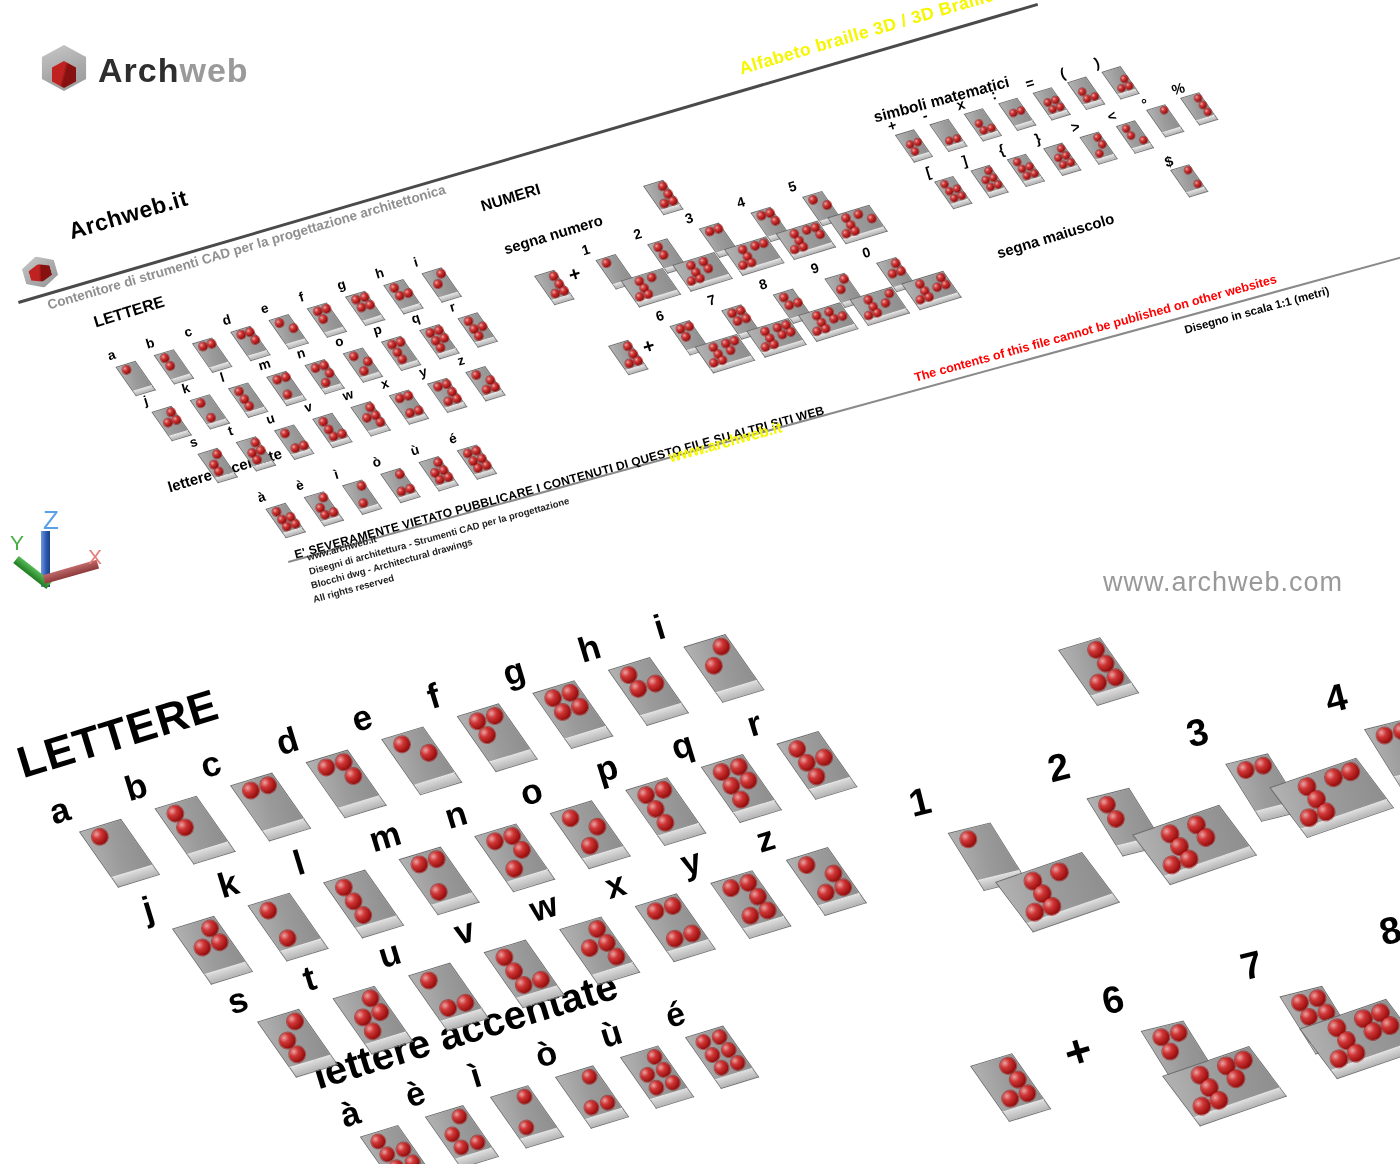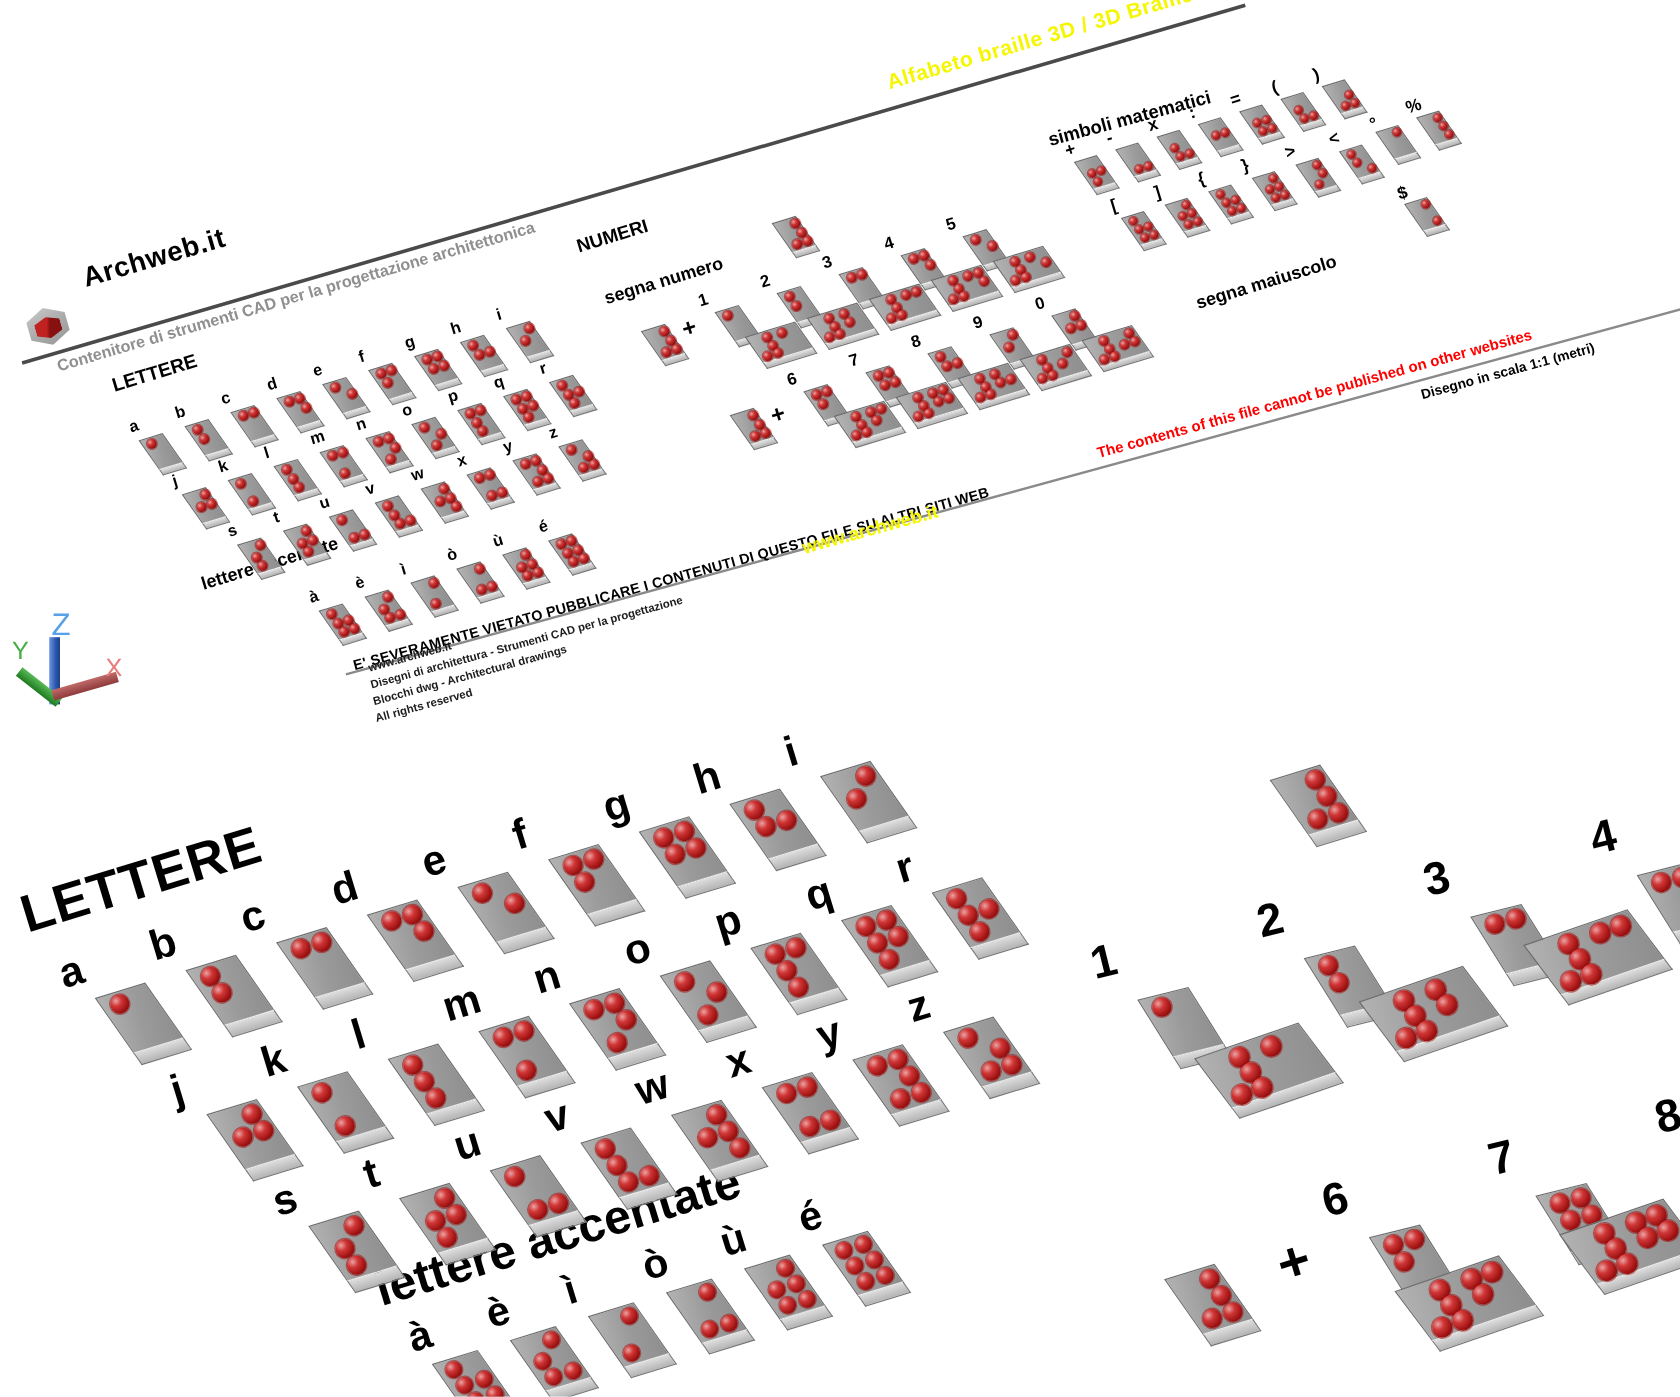--- a/index.html
+++ b/index.html
@@ -60,20 +60,26 @@
   .axis .albl{position:absolute;font-size:21px;font-weight:normal}
   .axis .zl{left:43px;top:10px;color:#58a0e8;font-size:26px}
   .axis .yl{left:10px;top:36px;color:#46ae46}
   .axis .xl{left:88px;top:50px;color:#e87b7b}
 </style>
 </head>
 <body>
 
 <div id="stage">
 
+  <div class="pagelogo">
+    <div class="hex">
+      <div class="cube"></div>
+    </div>
+    <div class="logotext"><span class="lt-dark">Arch</span><span class="lt-gray">web</span></div>
+  </div>
 
   <div class="line" style="left:18px;top:301px;width:1062px;height:3px;transform:rotate(-16.3deg)"></div>
   <div class="line" style="left:288px;top:561px;width:1165px;height:1.5px;background:#8a8a8a;transform:rotate(-15.3deg)"></div>
 
   <div class="t yellow-title" style="left:737px;top:60px;transform:rotate(-16.3deg)">Alfabeto braille 3D  /  3D Braille alphabet</div>
 
   <div style="position:absolute;left:22px;top:256px">
     <div class="hex small">
       <div class="cube"></div>
     </div>
@@ -100,20 +106,21 @@
 
   <div class="axis">
     <div class="bar zbar"></div>
     <div class="bar ybar"></div>
     <div class="bar xbar"></div>
     <div class="albl zl">Z</div>
     <div class="albl yl">Y</div>
     <div class="albl xl">X</div>
   </div>
 
+  <div class="t watermark" style="left:1103px;top:568px">www.archweb.com</div>
 
   <div class="t big-title" style="left:12px;top:742px;transform:rotate(-17deg)">LETTERE</div>
   <div class="t big-acc" style="left:308px;top:1056px;transform:rotate(-17deg)">lettere accentate</div>
 
   <div id="gen" style="position:absolute;inset:0">
       <div class="strip" style="left: 106px; top: 350px; transform: rotate(-17deg);">
         <div class="t sl" style="left: 0px; top: 0px; transform: none;">a</div>
         <div class="tile" style="left: 4px; top: 19px; width: 21px; height: 29px; --th: 4px; transform: rotate(0deg) skewX(18deg);">
           <div class="dot" style="left: 2.73px; top: 1.16px; width: 7.56px; height: 7.56px; transform: skewX(-18deg);"></div>
         </div>

